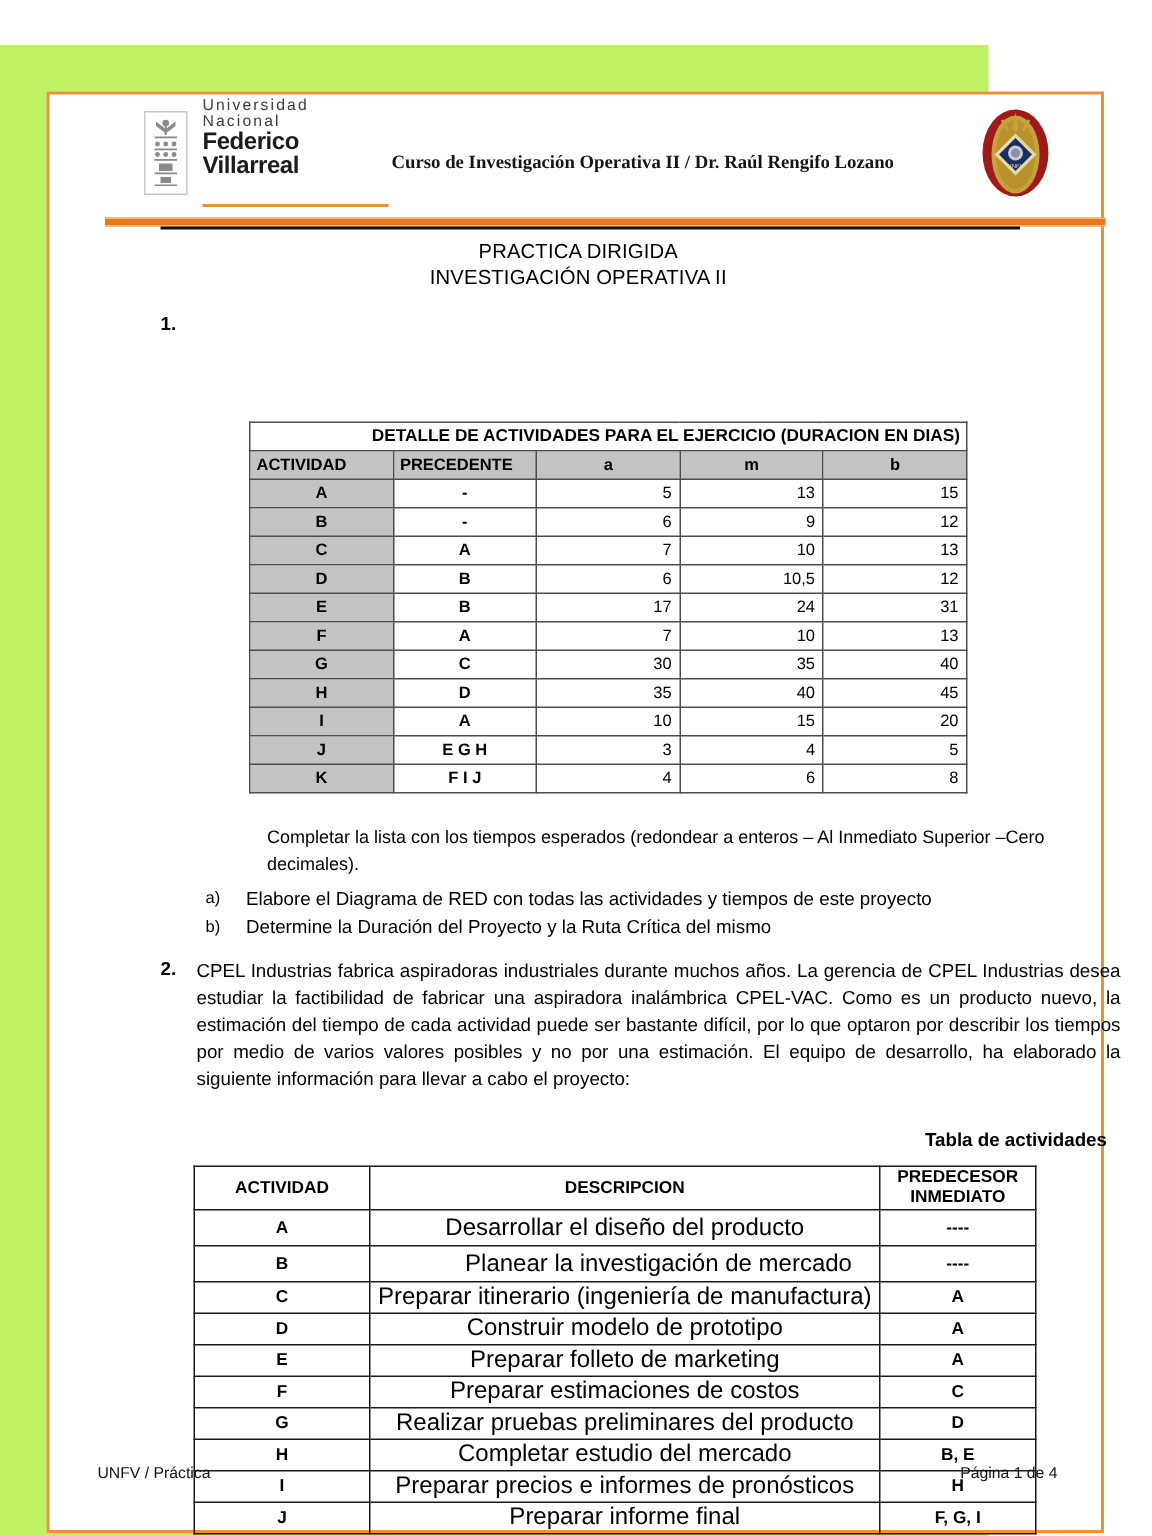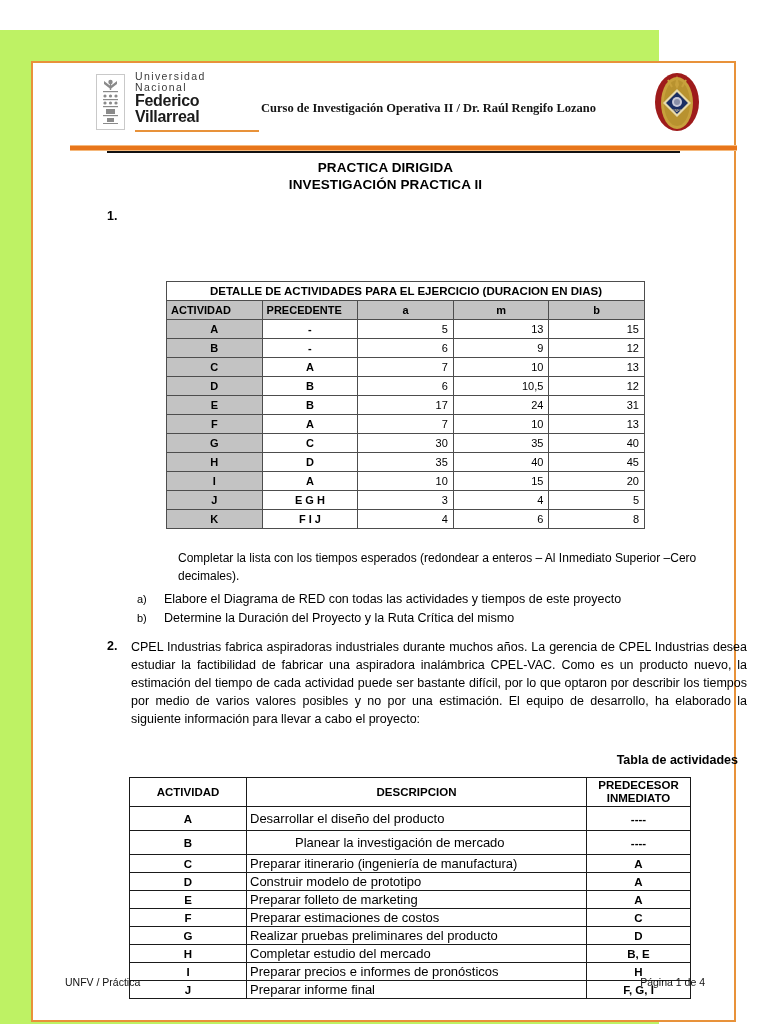--- a/index.html
+++ b/index.html
@@ -77,21 +77,21 @@
     font-family: "Liberation Sans", sans-serif;
   }
   .uni-line2 {
     font-size: 16px;
     font-weight: bold;
     color: #1b1b1b;
     letter-spacing: -0.3px;
     margin-top: 1px;
     border-bottom: 2px solid #E8923A;
     display: inline-block;
-    padding-bottom: 5px;
+    padding-bottom: 17px;
   }
   #course-title {
     position: absolute;
     left: 228px;
     top: 38px;
     font-family: "Liberation Serif", serif;
     font-size: 12.5px;
     font-weight: bold;
     color: #151515;
     white-space: nowrap;
@@ -128,21 +128,21 @@
   
   #content {
     position: absolute;
     left: 0;
     top: 96px;
     width: 705px;
   }
   .doc-title {
     text-align: center;
     font-size: 13.5px;
-    font-weight: bold;
+    font-weight: normal;
     line-height: 17px;
     letter-spacing: 0.1px;
   }
   .doc-title .l2 { display: block; }
 
   .q-block {
     display: flex;
     margin-top: 15px;
     padding-left: 74px;
     padding-right: 30px;
@@ -178,21 +178,21 @@
     border: 1px solid #4d4d4d;
     height: 19px;
     padding: 0 4px;
     box-sizing: border-box;
     overflow: hidden;
     white-space: nowrap;
   }
   .t1-title {
     font-weight: bold;
     font-size: 11.5px;
-    text-align: center;
+    text-align: right;
     background: #ffffff;
     border: 1px solid #4d4d4d !important;
     padding-left: 5px !important;
   }
   .t1-head {
     background: #c3c3c3;
     font-weight: bold;
     text-align: center;
   }
   .t1-head.left { text-align: left; }
@@ -291,22 +291,22 @@
     height: 34px;
     vertical-align: middle;
     line-height: 13px;
   }
   .t2-act {
     text-align: center;
     font-weight: bold;
     font-size: 11.5px;
   }
   .t2-desc {
-    text-align: left;
-    font-size: 13px;
+    text-align: center;
+    font-size: 16px;
   }
   .t2-pred {
     text-align: center;
     font-weight: bold;
     font-size: 11.5px;
   }
 
   
   #footer {
     position: absolute;
@@ -386,21 +386,21 @@
       </svg>
     </div>
 
     <div id="rule-orange"></div>
     <div id="rule-black"></div>
 
     <div id="content">
 
       <div class="doc-title">
         <span>PRACTICA DIRIGIDA</span>
-        <span class="l2">INVESTIGACIÓN PRACTICA II</span>
+        <span class="l2">INVESTIGACIÓN OPERATIVA II</span>
       </div>
 
       <div class="q-block">
         <div class="q-num">1.</div>
       </div>
 
       <div id="table1-wrap">
         <table class="t1">
           <tbody id="t1-body">
               <tr>

